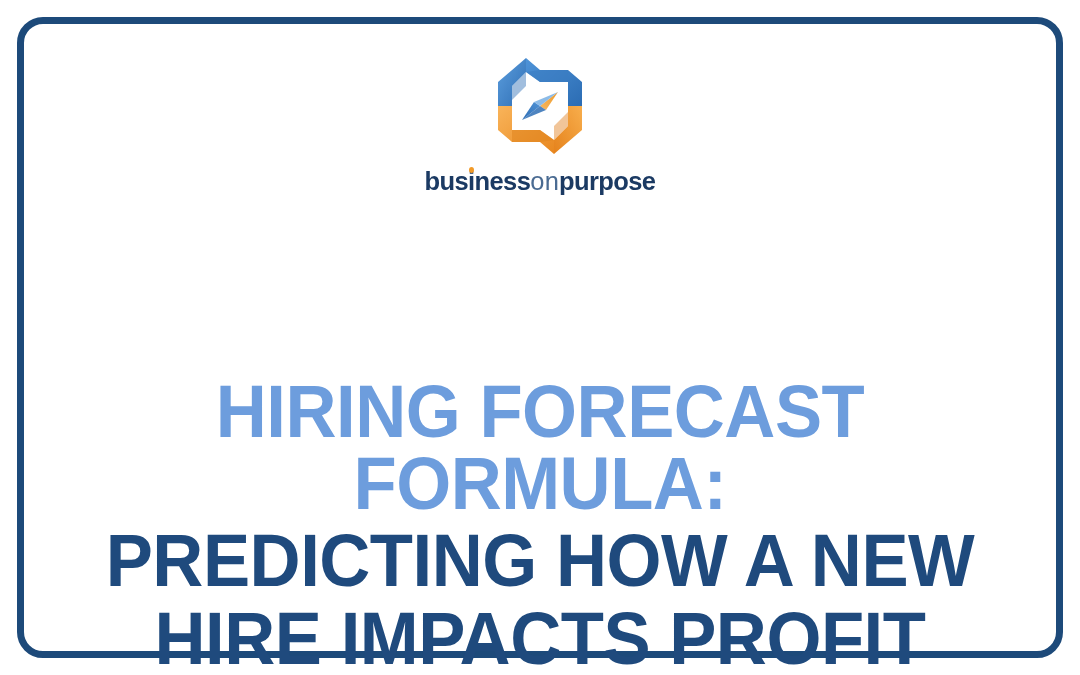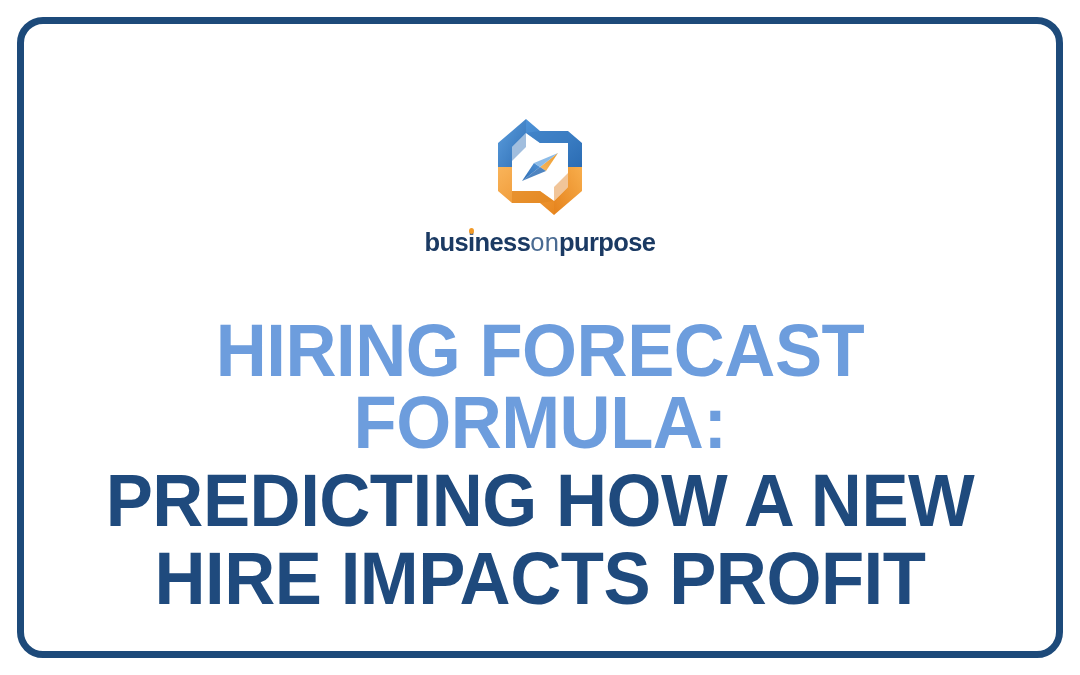--- a/index.html
+++ b/index.html
@@ -38,21 +38,21 @@
   
   #content {
     position: absolute;
     left: 0;
     top: 0;
     width: 1080px;
     height: 675px;
     display: flex;
     flex-direction: column;
     align-items: center;
-    justify-content: center;
+    justify-content: space-between;
   }
 
   
   #logo-block {
     margin-top: 52px;
     display: flex;
     flex-direction: column;
     align-items: center;
   }
   #logo-mark {

